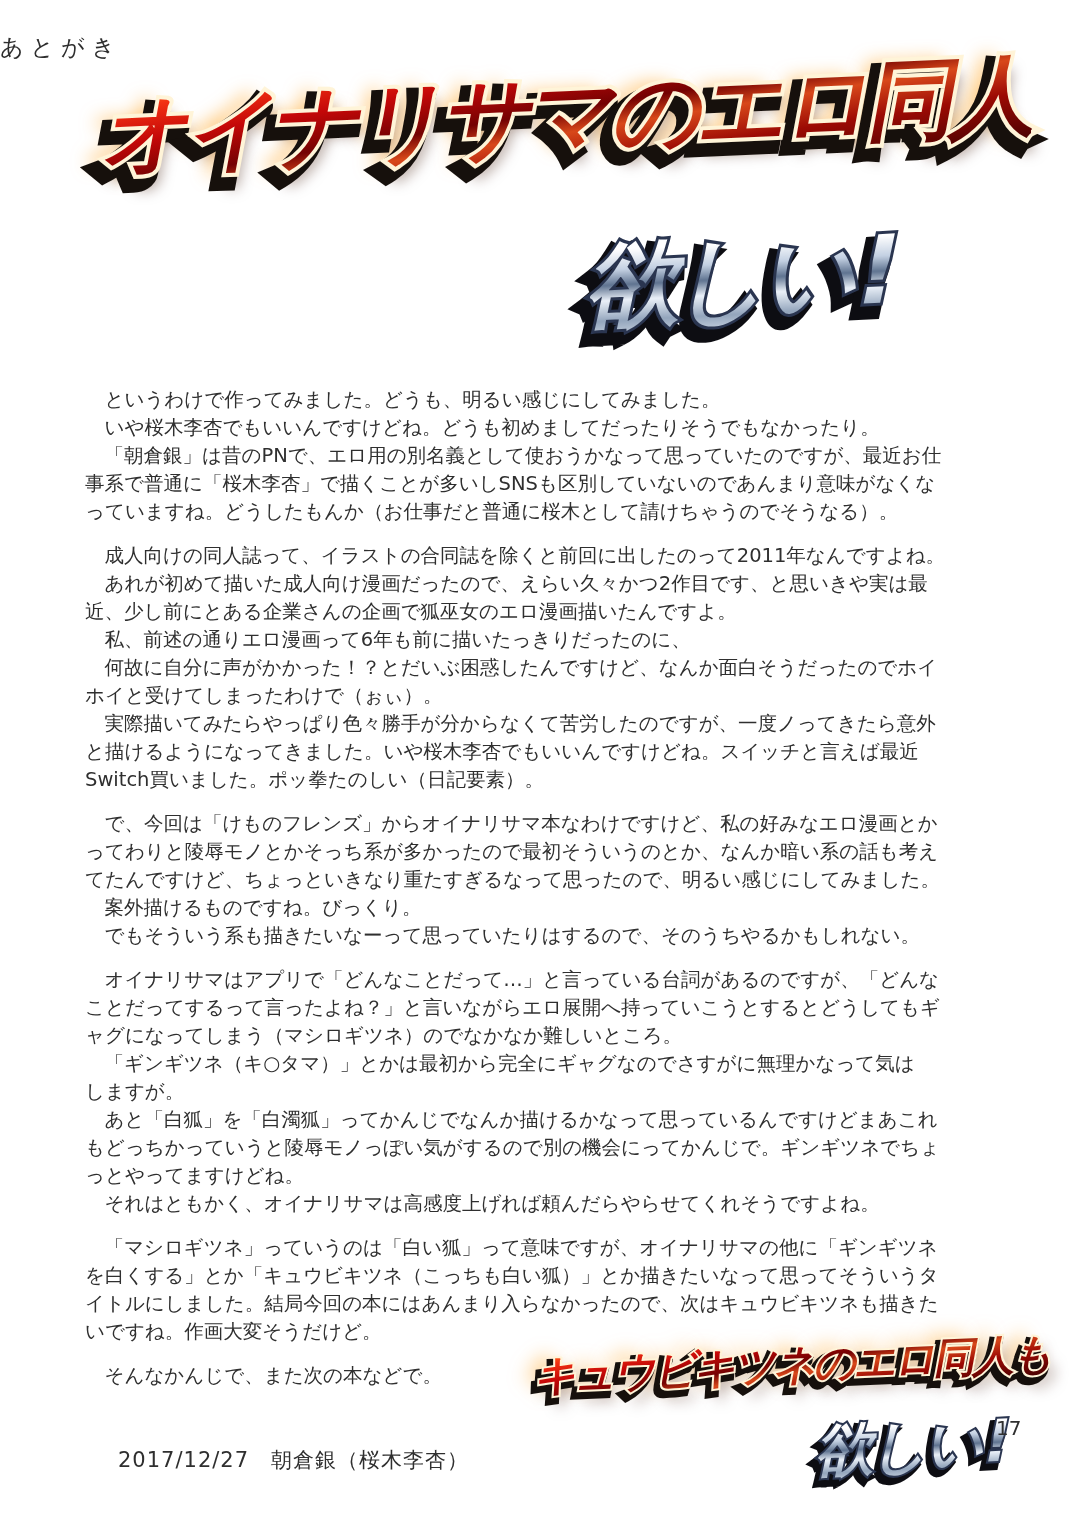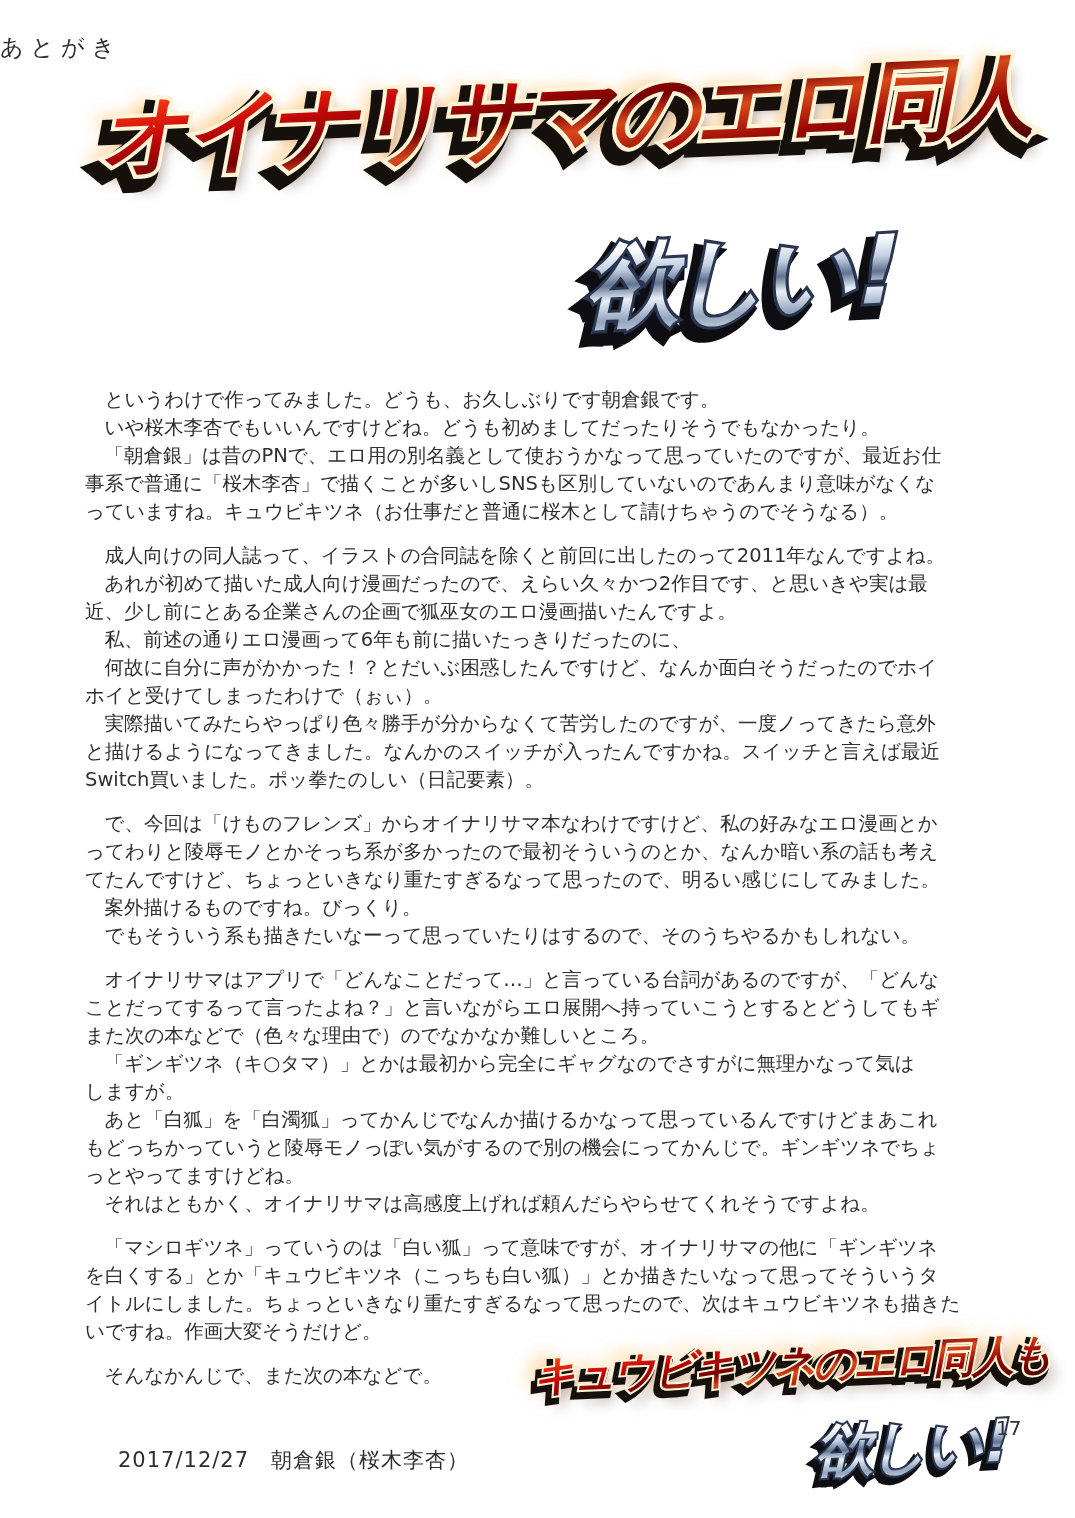--- a/index.html
+++ b/index.html
@@ -86,59 +86,59 @@
     </div>
     <div class="stack chrome logo-line2">
       <span class="lyr edge">欲しい!</span>
       <span class="lyr outl">欲しい!</span>
       <span class="lyr fill">欲しい!</span>
     </div>
   </div>
 
   <main class="body-text">
       <div class="para">
-        <div class="line">　というわけで作ってみました。どうも、お久しぶりです朝倉銀です。</div>
+        <div class="line">　というわけで作ってみました。どうも、明るい感じにしてみました。</div>
         <div class="line">　いや桜木李杏でもいいんですけどね。どうも初めましてだったりそうでもなかったり。</div>
         <div class="line">　「朝倉銀」は昔のPNで、エロ用の別名義として使おうかなって思っていたのですが、最近お仕</div>
         <div class="line">事系で普通に「桜木李杏」で描くことが多いしSNSも区別していないのであんまり意味がなくな</div>
-        <div class="line">っていますね。キュウビキツネ（お仕事だと普通に桜木として請けちゃうのでそうなる）。</div>
+        <div class="line">っていますね。どうしたもんか（お仕事だと普通に桜木として請けちゃうのでそうなる）。</div>
       </div>
       <div class="para">
         <div class="line">　成人向けの同人誌って、イラストの合同誌を除くと前回に出したのって2011年なんですよね。</div>
         <div class="line">　あれが初めて描いた成人向け漫画だったので、えらい久々かつ2作目です、と思いきや実は最</div>
         <div class="line">近、少し前にとある企業さんの企画で狐巫女のエロ漫画描いたんですよ。</div>
         <div class="line">　私、前述の通りエロ漫画って6年も前に描いたっきりだったのに、</div>
         <div class="line">　何故に自分に声がかかった！？とだいぶ困惑したんですけど、なんか面白そうだったのでホイ</div>
         <div class="line">ホイと受けてしまったわけで（ぉぃ）。</div>
         <div class="line">　実際描いてみたらやっぱり色々勝手が分からなくて苦労したのですが、一度ノってきたら意外</div>
-        <div class="line">と描けるようになってきました。なんかのスイッチが入ったんですかね。スイッチと言えば最近</div>
+        <div class="line">と描けるようになってきました。いや桜木李杏でもいいんですけどね。スイッチと言えば最近</div>
         <div class="line">Switch買いました。ポッ拳たのしい（日記要素）。</div>
       </div>
       <div class="para">
         <div class="line">　で、今回は「けものフレンズ」からオイナリサマ本なわけですけど、私の好みなエロ漫画とか</div>
         <div class="line">ってわりと陵辱モノとかそっち系が多かったので最初そういうのとか、なんか暗い系の話も考え</div>
         <div class="line">てたんですけど、ちょっといきなり重たすぎるなって思ったので、明るい感じにしてみました。</div>
         <div class="line">　案外描けるものですね。びっくり。</div>
         <div class="line">　でもそういう系も描きたいなーって思っていたりはするので、そのうちやるかもしれない。</div>
       </div>
       <div class="para">
         <div class="line">　オイナリサマはアプリで「どんなことだって…」と言っている台詞があるのですが、「どんな</div>
         <div class="line">ことだってするって言ったよね？」と言いながらエロ展開へ持っていこうとするとどうしてもギ</div>
-        <div class="line">また次の本などで（色々な理由で）のでなかなか難しいところ。</div>
+        <div class="line">ャグになってしまう（マシロギツネ）のでなかなか難しいところ。</div>
         <div class="line">　「ギンギツネ（キ○タマ）」とかは最初から完全にギャグなのでさすがに無理かなって気は</div>
         <div class="line">しますが。</div>
         <div class="line">　あと「白狐」を「白濁狐」ってかんじでなんか描けるかなって思っているんですけどまあこれ</div>
         <div class="line">もどっちかっていうと陵辱モノっぽい気がするので別の機会にってかんじで。ギンギツネでちょ</div>
         <div class="line">っとやってますけどね。</div>
         <div class="line">　それはともかく、オイナリサマは高感度上げれば頼んだらやらせてくれそうですよね。</div>
       </div>
       <div class="para">
         <div class="line">　「マシロギツネ」っていうのは「白い狐」って意味ですが、オイナリサマの他に「ギンギツネ</div>
         <div class="line">を白くする」とか「キュウビキツネ（こっちも白い狐）」とか描きたいなって思ってそういうタ</div>
-        <div class="line">イトルにしました。ちょっといきなり重たすぎるなって思ったので、次はキュウビキツネも描きた</div>
+        <div class="line">イトルにしました。結局今回の本にはあんまり入らなかったので、次はキュウビキツネも描きた</div>
         <div class="line">いですね。作画大変そうだけど。</div>
       </div>
       <div class="para">
         <div class="line">　そんなかんじで、また次の本などで。</div>
       </div>
     </main>
 
   <div class="logo-bottom">
     <div class="stack red logo-b1">
       <span class="lyr edge">キュウビキツネのエロ同人も</span>

